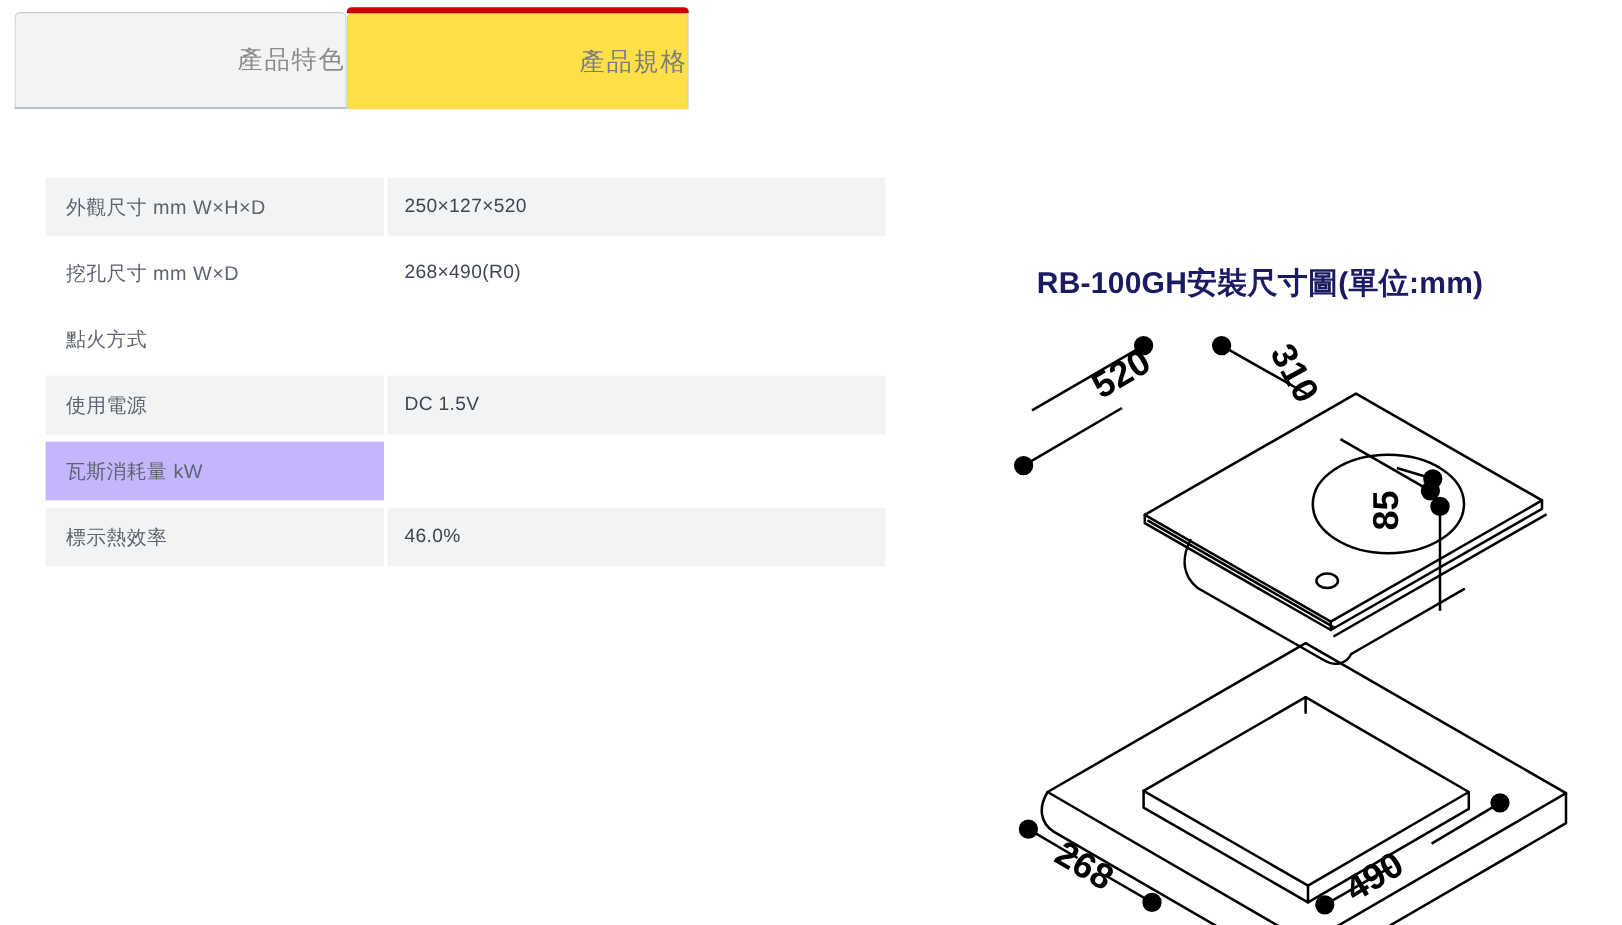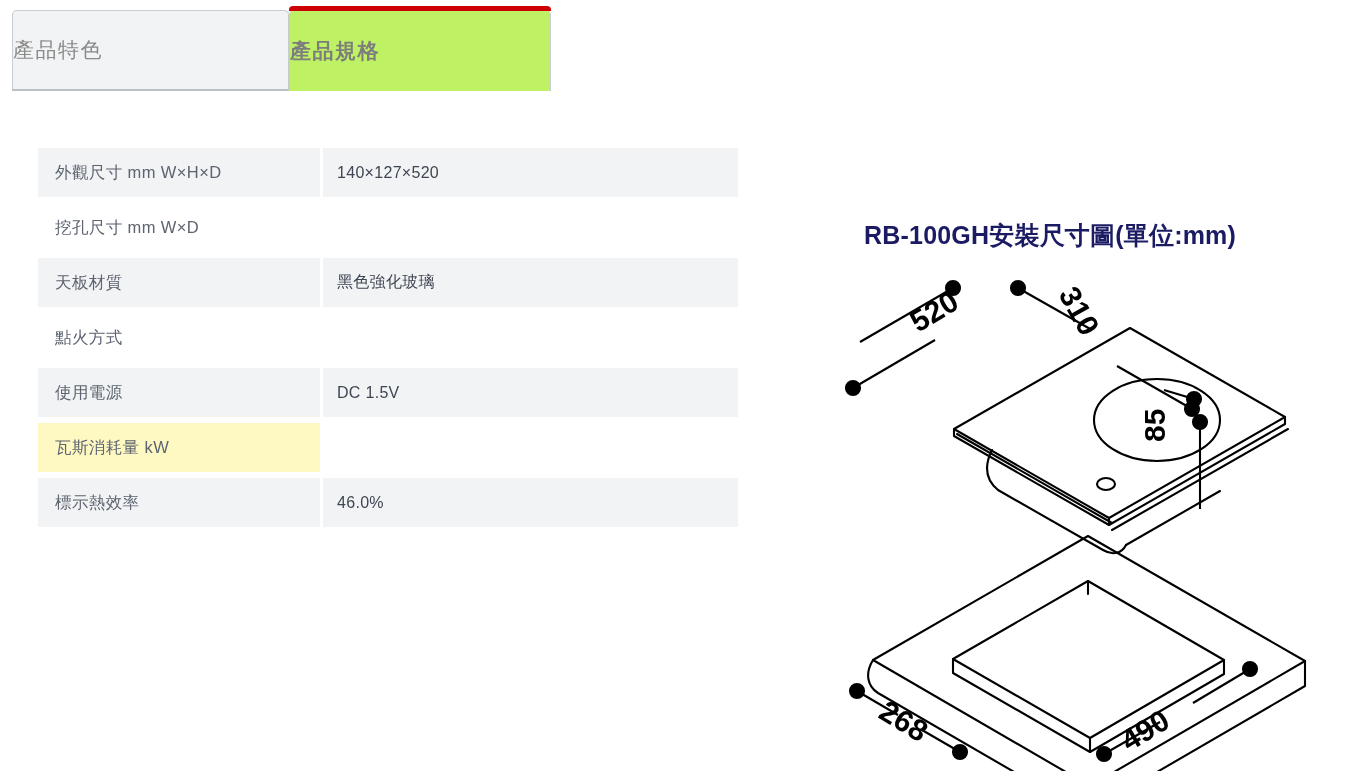--- a/index.html
+++ b/index.html
@@ -24,44 +24,43 @@
     width: 1352px;
     height: 91px;
   }
   .tab {
     position: absolute;
     top: 10px;
     height: 81px;
     box-sizing: border-box;
     display: flex;
     align-items: center;
-    justify-content: flex-start;
+    justify-content: flex-end;
     font-size: 21px;
     letter-spacing: 1.5px;
     color: #8a8a8a;
     border-radius: 5px 5px 0 0;
     cursor: pointer;
     user-select: none;
   }
   .tab.inactive {
     left: 12px;
     width: 277px;
     background: #f2f3f4;
     border: 1px solid #c6ccd2;
     border-bottom: 2px solid #b9c0c7;
   }
   .tab.active {
     left: 289px;
-    width: 262px;
-    background: #bef264;
+    width: 285px;
+    background: #fde047;
     border: 1px solid #c6ccd2;
     border-top: none;
     border-bottom: none;
     color: #7d7d7d;
-    font-weight: bold;
   }
   .tab.active::before {
     content: "";
     position: absolute;
     left: -1px;
     right: -1px;
     top: -4px;
     height: 5px;
     background: #cc0000;
     border-radius: 4px 4px 0 0;
@@ -111,21 +110,21 @@
     letter-spacing: 0.3px;
     background: transparent;
   }
   .spec-row.shaded .spec-label,
   .spec-row.shaded .spec-value {
     background: #f2f3f5;
     text-align: right;
   }
   .spec-row.hovered .spec-label,
   .spec-row.hovered .spec-value {
-    background: #fef9c3;
+    background: #c4b5fd;
   }
 
   
   #diagram-panel {
     position: absolute;
     left: 820px;
     top: 150px;
     width: 532px;
     height: 621px;
   }
@@ -161,31 +160,28 @@
   <div class="tab active">
     <span>產品規格</span>
   </div>
   <div id="tab-underline-left"></div>
 </div>
 
 <div id="spec-table">
 
   <div class="spec-row shaded">
     <div class="spec-label">外觀尺寸 mm W×H×D</div>
-    <div class="spec-value">140×127×520</div>
+    <div class="spec-value">250×127×520</div>
   </div>
 
   <div class="spec-row">
     <div class="spec-label">挖孔尺寸 mm W×D</div>
-  </div>
-
-  <div class="spec-row shaded">
-    <div class="spec-label">天板材質</div>
-    <div class="spec-value">黑色強化玻璃</div>
-  </div>
+    <div class="spec-value">268×490(R0)</div>
+  </div>
+
 
   <div class="spec-row">
     <div class="spec-label">點火方式</div>
   </div>
 
   <div class="spec-row shaded">
     <div class="spec-label">使用電源</div>
     <div class="spec-value">DC 1.5V</div>
   </div>
 

